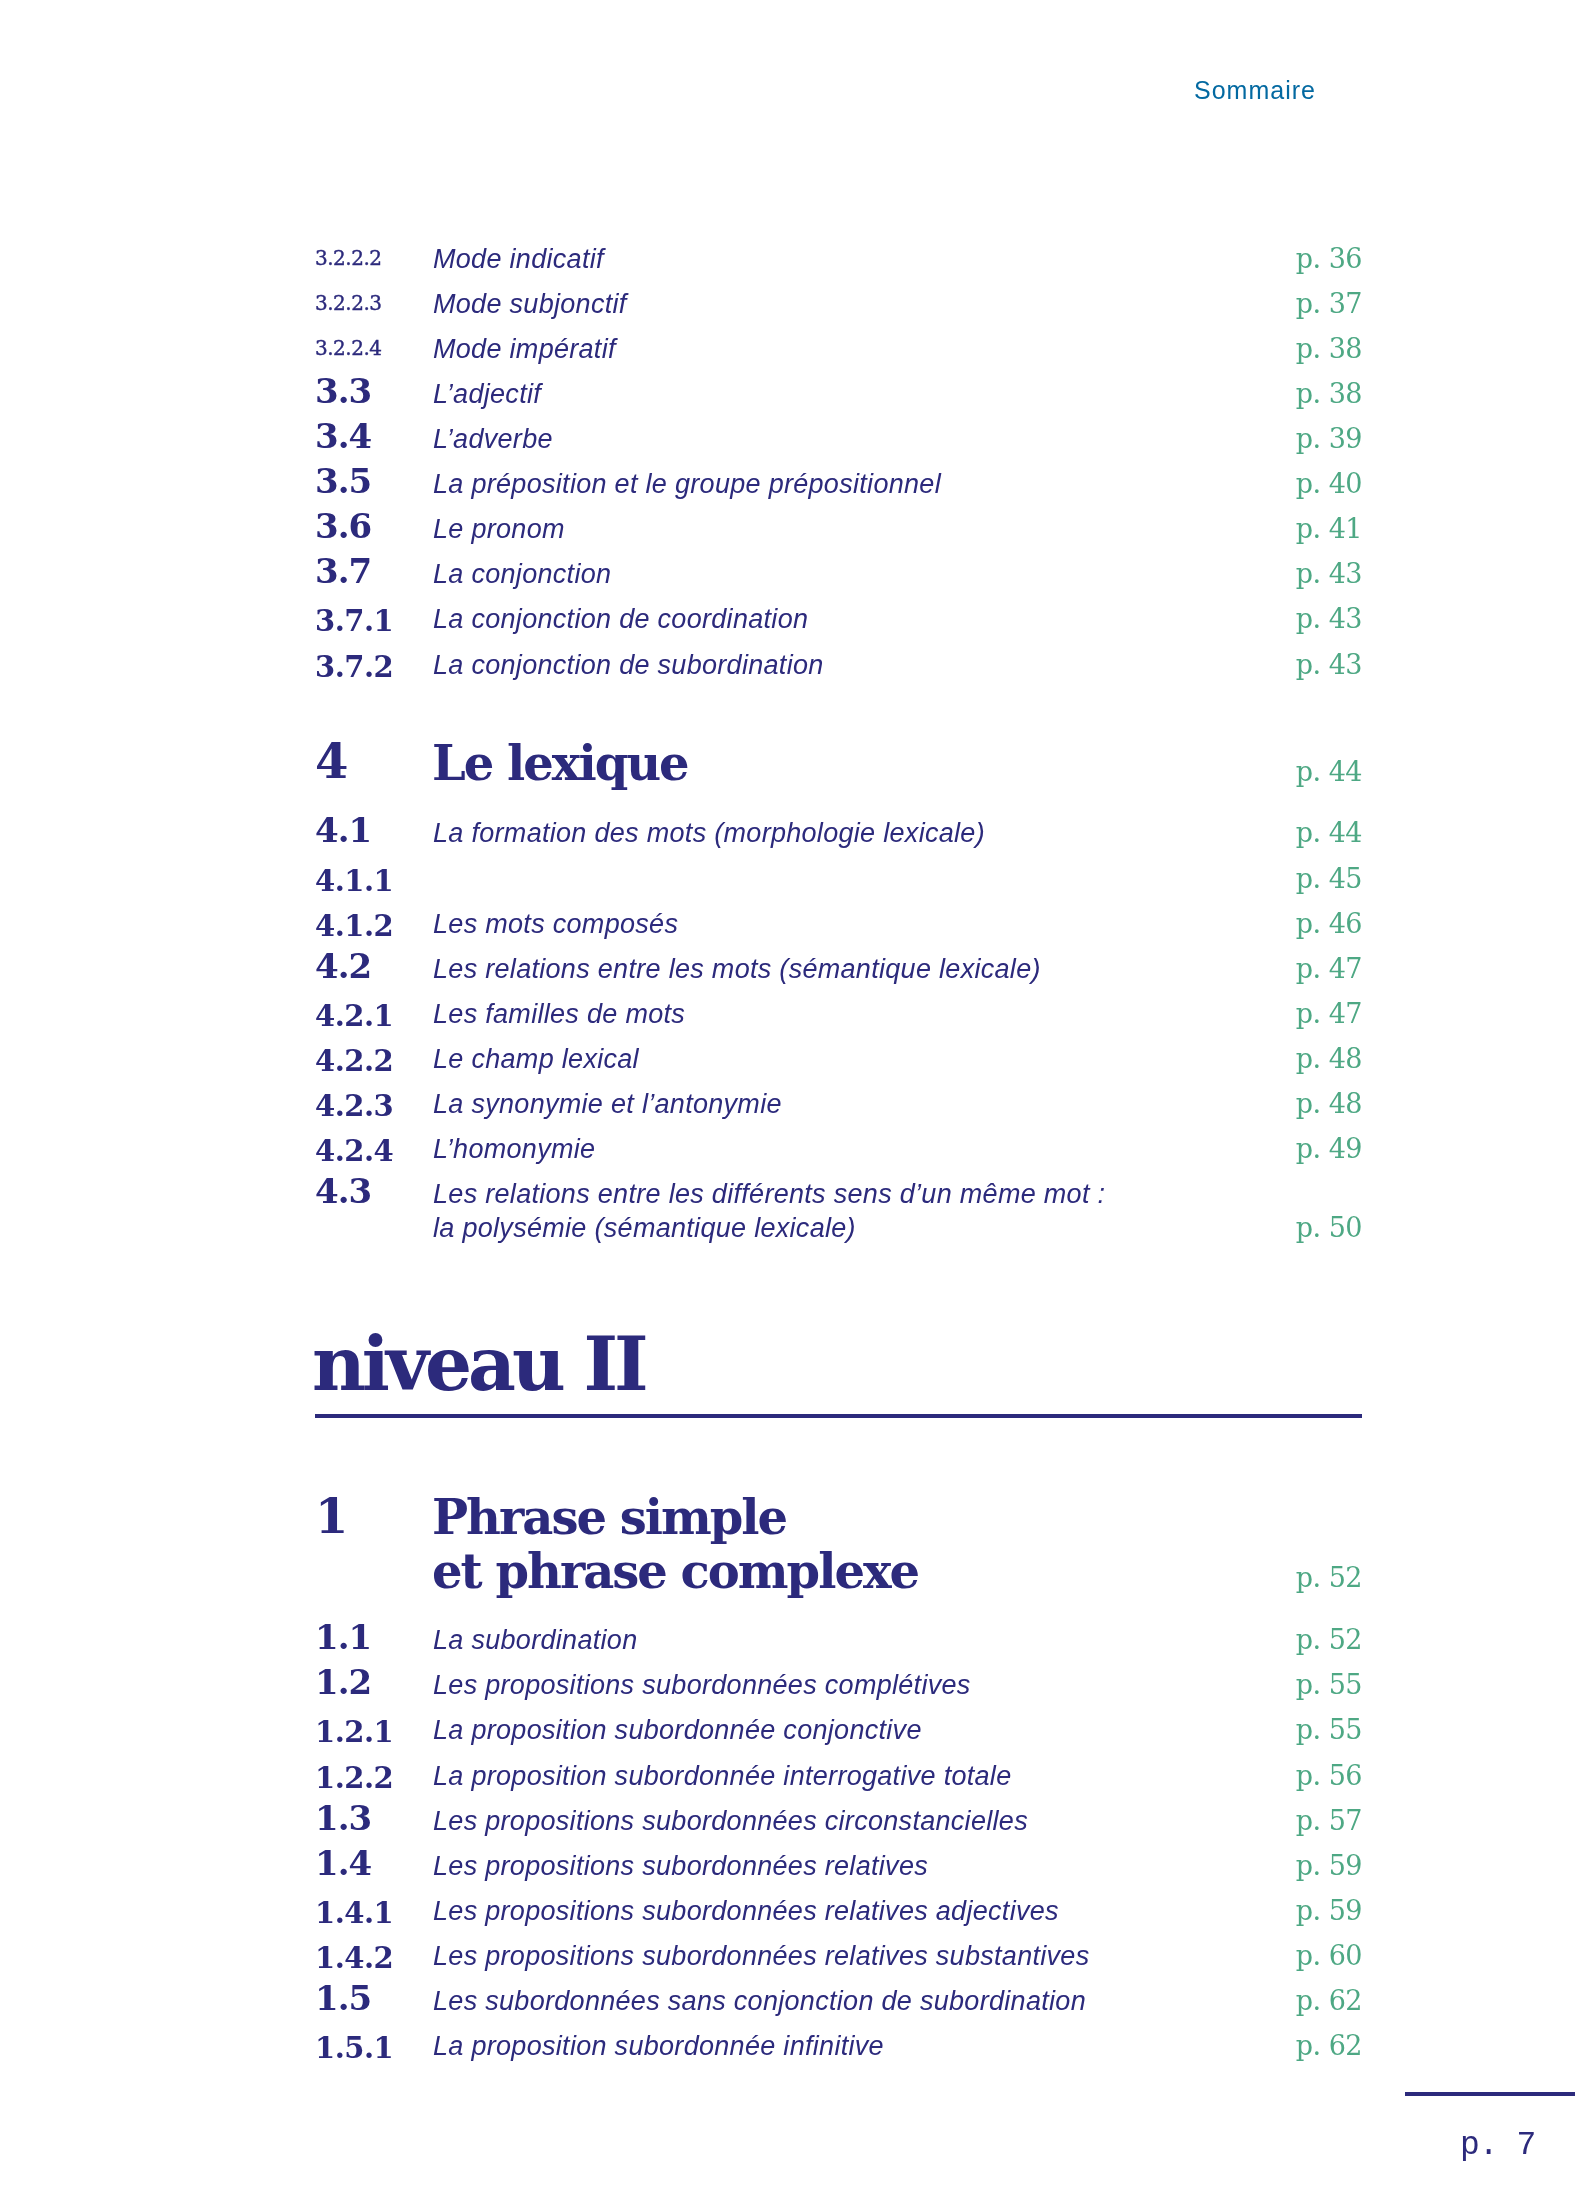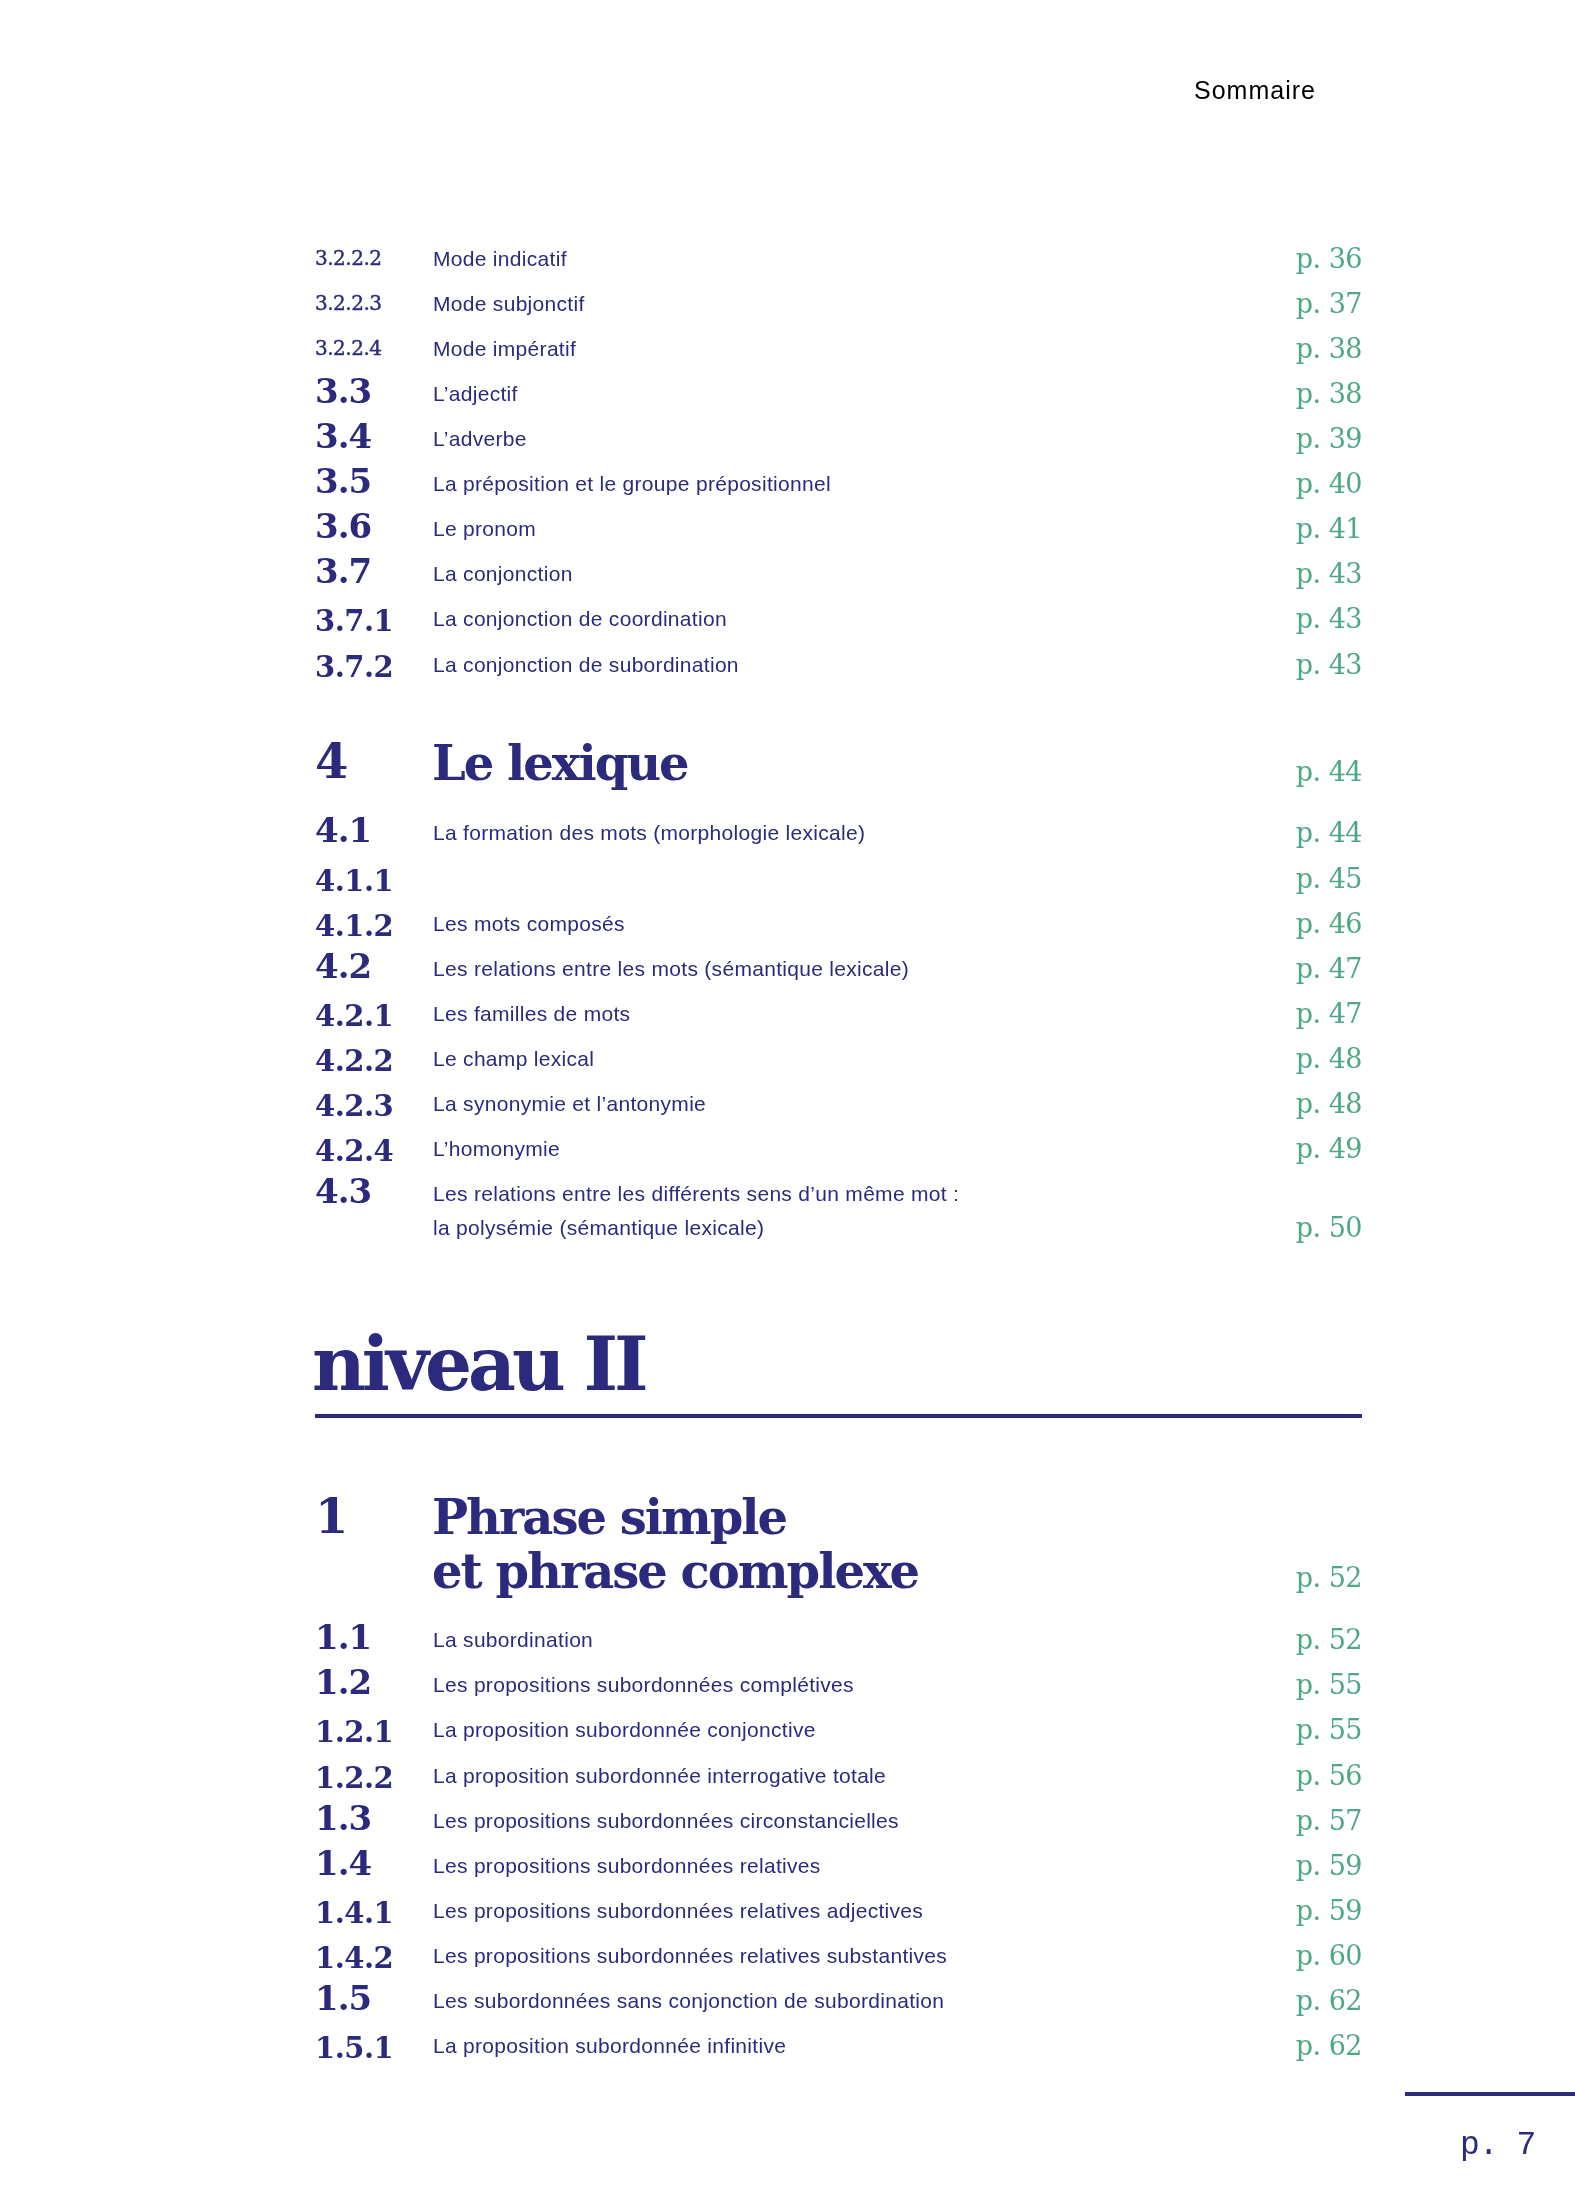--- a/index.html
+++ b/index.html
@@ -14,21 +14,21 @@
       overflow: hidden;
       color: #2c2a7c;
       font-family: "Liberation Sans", "DejaVu Sans", sans-serif;
     }
     .running-head {
       position: absolute;
       top: 76px;
       left: 1194px;
       font-size: 25px;
       letter-spacing: 1px;
-      color: #000000;
+      color: #0369a1;
     }
     .row {
       position: absolute;
       left: 315px;
       width: 1047px;
       height: 40px;
     }
     .num {
       position: absolute;
       left: 0;
@@ -37,25 +37,26 @@
       color: #2c2a7c;
       white-space: nowrap;
     }
     .num.l1 { font-size: 34px; top: -6px; letter-spacing: -1px; text-align: center; }
     .num.l2 { font-size: 29px; top: 2px; letter-spacing: -0.5px; }
     .num.l3 { font-size: 20px; top: 4px; letter-spacing: -0.5px; font-weight: normal; -webkit-text-stroke: 0.4px #2c2a7c; }
     .label {
       position: absolute;
       left: 118px;
       top: 0;
-      font-size: 21px;
+      font-size: 27px;
       line-height: 34px;
       color: #2c2a7c;
       white-space: nowrap;
       letter-spacing: 0.3px;
+      font-style: italic;
     }
     .page {
       position: absolute;
       right: 0;
       top: 0;
       font-family: "DejaVu Serif", "Liberation Serif", serif;
       font-size: 27px;
       line-height: 34px;
       color: #4ea884;
       white-space: nowrap;

